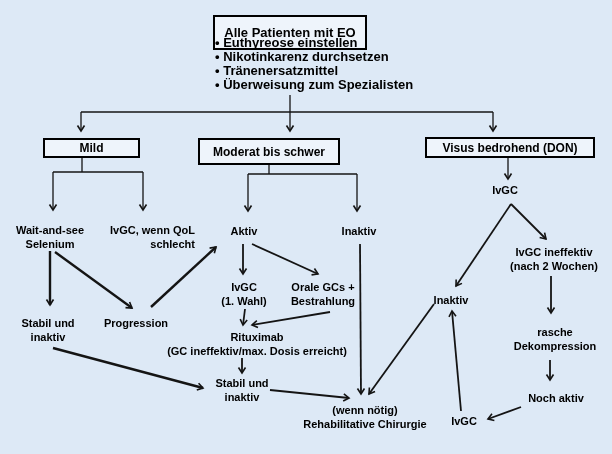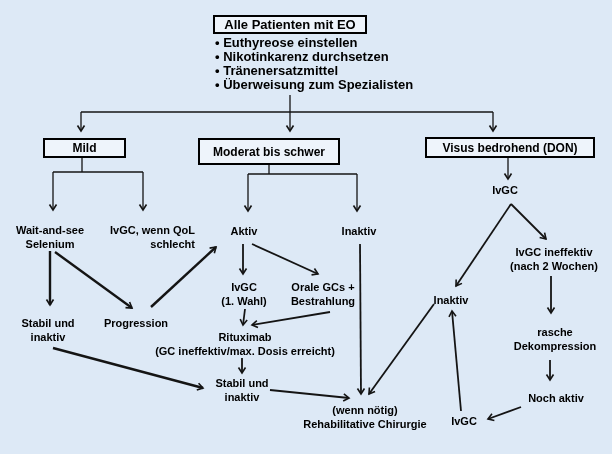--- a/index.html
+++ b/index.html
@@ -74,31 +74,31 @@
     <line x1="508" y1="158" x2="508" y2="179" class="w1" marker-end="url(#arrow)"></line>
     <line x1="511" y1="204" x2="456" y2="286" class="w2" marker-end="url(#arrow)"></line>
     <line x1="511" y1="204" x2="546" y2="239" class="w2" marker-end="url(#arrow)"></line>
     <line x1="551" y1="276" x2="551" y2="313" class="w2" marker-end="url(#arrow)"></line>
     <line x1="550" y1="360" x2="550" y2="380" class="w2" marker-end="url(#arrow)"></line>
     <line x1="521" y1="407" x2="488" y2="419" class="w2" marker-end="url(#arrow)"></line>
     <line x1="461" y1="411" x2="452" y2="311" class="w2" marker-end="url(#arrow)"></line>
     <line x1="434" y1="304" x2="369" y2="394" class="w2" marker-end="url(#arrow)"></line>
   </svg>
 
-  <div class="hbox titlebox" style="left:213px;top:15px;width:154px;height:19px">
+  <div class="hbox titlebox" style="left:213px;top:15px;width:154px;height:35px">
     <span>Alle Patienten mit EO</span>
   </div>
   <div class="bullets" style="left:215px;top:36px">
     <div>• Euthyreose einstellen</div>
     <div>• Nikotinkarenz durchsetzen</div>
     <div>• Tränenersatzmittel</div>
     <div>• Überweisung zum Spezialisten</div>
   </div>
 
-  <div class="hbox" style="left:43px;top:138px;width:83px;height:20px">
+  <div class="hbox" style="left:43px;top:138px;width:97px;height:20px">
     <span>Mild</span>
   </div>
   <div class="hbox" style="left:198px;top:138px;width:142px;height:27px">
     <span>Moderat bis schwer</span>
   </div>
   <div class="hbox" style="left:425px;top:137px;width:170px;height:21px">
     <span>Visus bedrohend (DON)</span>
   </div>
 
   <div class="node" style="left:50px;top:224px">
@@ -124,21 +124,21 @@
     <div>Inaktiv</div>
   </div>
   <div class="node" style="left:244px;top:281px">
     <div>IvGC</div>
     <div>(1. Wahl)</div>
   </div>
   <div class="node" style="left:323px;top:281px">
     <div>Orale GCs +</div>
     <div>Bestrahlung</div>
   </div>
-  <div class="node" style="left:245px;top:331px">
+  <div class="node" style="left:257px;top:331px">
     <div>Rituximab</div>
     <div>(GC ineffektiv/max. Dosis erreicht)</div>
   </div>
   <div class="node" style="left:242px;top:377px">
     <div>Stabil und</div>
     <div>inaktiv</div>
   </div>
   <div class="node" style="left:365px;top:404px">
     <div>(wenn nötig)</div>
     <div>Rehabilitative Chirurgie</div>

